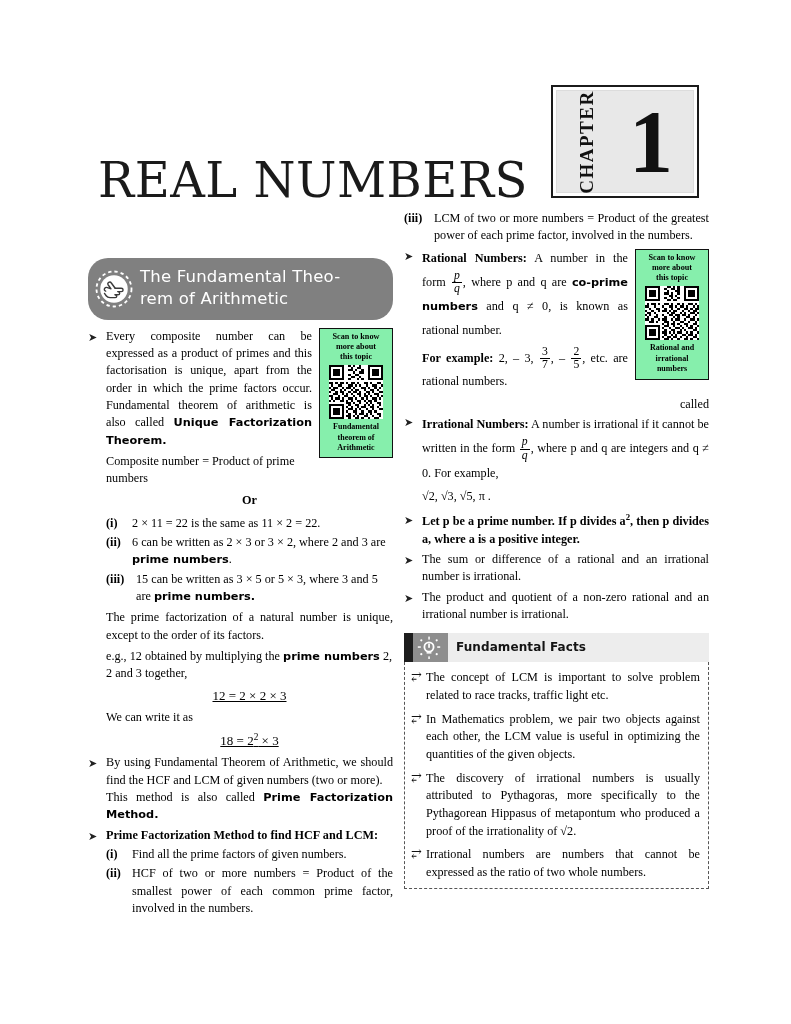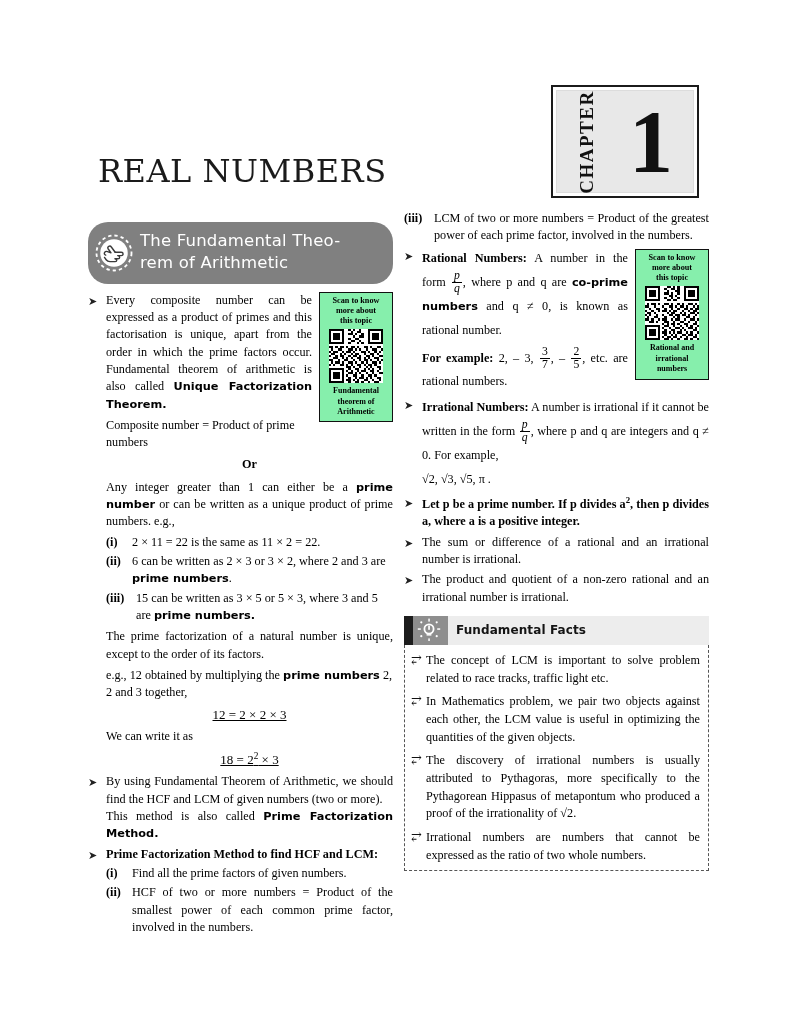--- a/index.html
+++ b/index.html
@@ -62,21 +62,21 @@
     line-height: 1;
     color: #111;
   }
 
   
   .page-title {
     position: absolute;
     left: 98px;
     top: 152px;
     font-family: "DejaVu Serif", serif;
-    font-size: 32px;
+    font-size: 48px;
     letter-spacing: 0.5px;
     color: #1a1a1a;
     font-weight: 400;
     white-space: nowrap;
   }
 
   
   .col {
     position: absolute;
     width: 305px;
@@ -93,20 +93,21 @@
     border-radius: 16px;
     min-height: 30px;
     padding: 6px 10px 7px 52px;
     color: #ffffff;
     font-family: "DejaVu Sans", sans-serif;
     font-size: 16.5px;
     line-height: 1.32;
     letter-spacing: 0.2px;
     box-sizing: border-box;
     margin-bottom: 8px;
+    margin-top: 36px;
   }
   .banner.tall { padding-top: 8px; padding-bottom: 10px; border-radius: 20px; }
   .banner .hand-icon {
     position: absolute;
     left: 6px;
     top: 50%;
     transform: translateY(-50%);
     width: 40px;
     height: 40px;
   }
@@ -429,23 +430,20 @@
     <div class="bullet-row">
       <div class="bullet-mark">➤</div>
       <div class="bullet-body just">
         <span>Every composite number can be expressed as a product of primes and this factorisation is unique, apart from the order in which the prime factors occur. Fundamental theorem of arithmetic is also called </span><span class="b">Unique Factorization Theorem.</span>
       </div>
     </div>
 
     <div class="indent" style="margin-top:4px;">
       <div>Composite number = Product of prime numbers</div>
       <div class="center" style="margin:5px 0 5px 0;font-weight:bold;">Or</div>
-      <div class="just">
-        <span>Any integer greater than 1 can either be a </span><span class="b">prime number</span><span> or can be written as a unique product of prime numbers. e.g.,</span>
-      </div>
       <div class="sub-row" style="margin-top:3px;">
         <div class="sub-mark">(i)</div>
         <div class="sub-body">2 × 11 = 22 is the same as 11 × 2 = 22.</div>
       </div>
       <div class="sub-row">
         <div class="sub-mark">(ii)</div>
         <div class="sub-body"><span>6 can be written as 2 × 3 or 3 × 2, where 2 and 3 are </span><span class="b">prime numbers</span><span>.</span></div>
       </div>
       <div class="sub-row">
         <div class="sub-mark wide">(iii)</div>
@@ -667,20 +665,21 @@
       <div class="bullet-body">
         <div class="just" style="line-height:1.9;">
           <span class="bs">Rational Numbers:</span><span> A number in the form </span><span class="frac it"><span class="num">p</span><span class="den">q</span></span><span>, where p and q are </span><span class="b">co-prime numbers</span><span> and q ≠ 0, is known as rational number.</span>
         </div>
         <div class="just" style="margin-top:4px;line-height:1.75;">
           <span class="bs">For example:</span><span> 2, – 3, </span><span class="frac"><span class="num">3</span><span class="den">7</span></span><span>, – </span><span class="frac"><span class="num">2</span><span class="den">5</span></span><span>, etc. are rational numbers.</span>
         </div>
       </div>
     </div>
 
+    <div class="stray-called">called</div>
 
     <div class="bullet-row">
       <div class="bullet-mark">➤</div>
       <div class="bullet-body just" style="line-height:1.9;">
         <span class="bs">Irrational Numbers:</span><span> A number is irrational if it cannot be written in the form </span><span class="frac it"><span class="num">p</span><span class="den">q</span></span><span>, where p and q are integers and q ≠ 0. For example, </span><br><span>√2, √3, √5, π .</span>
       </div>
     </div>
 
     <div class="bullet-row">
       <div class="bullet-mark">➤</div>

